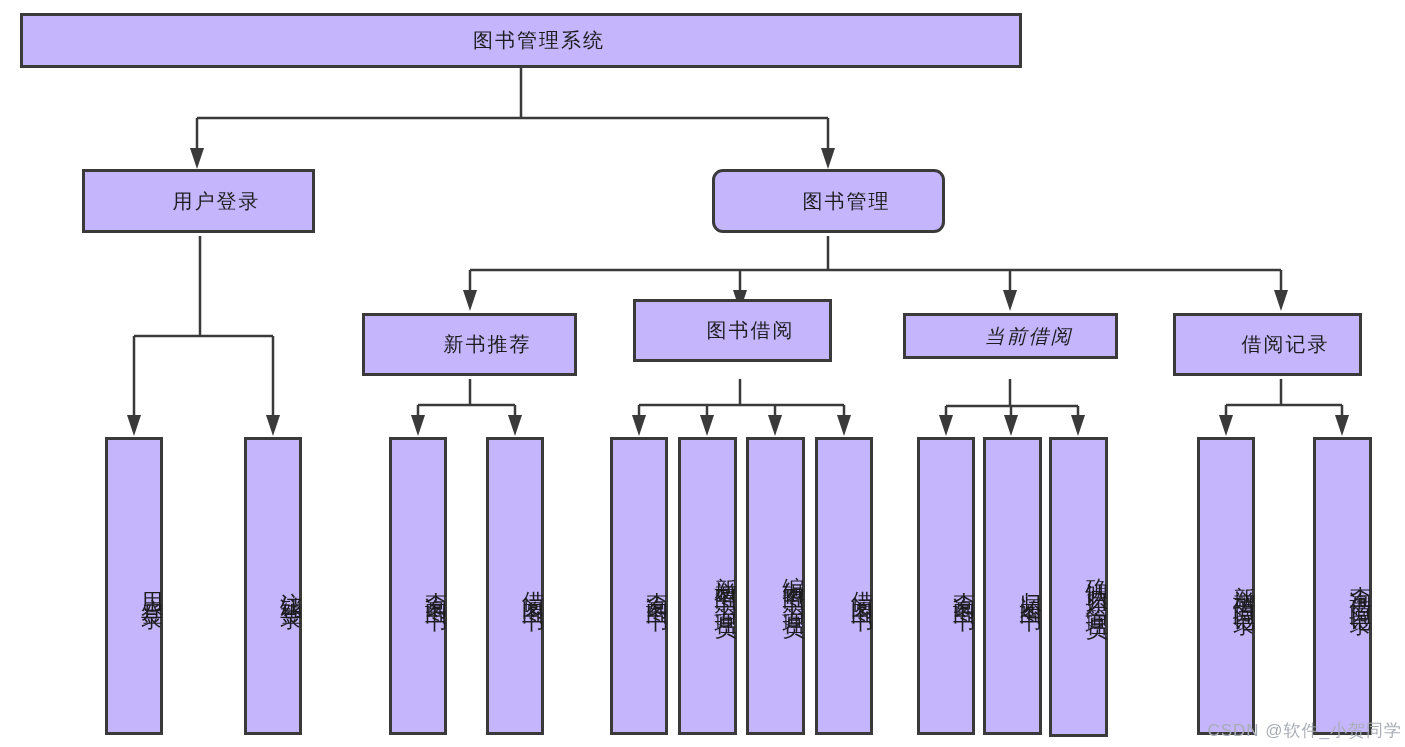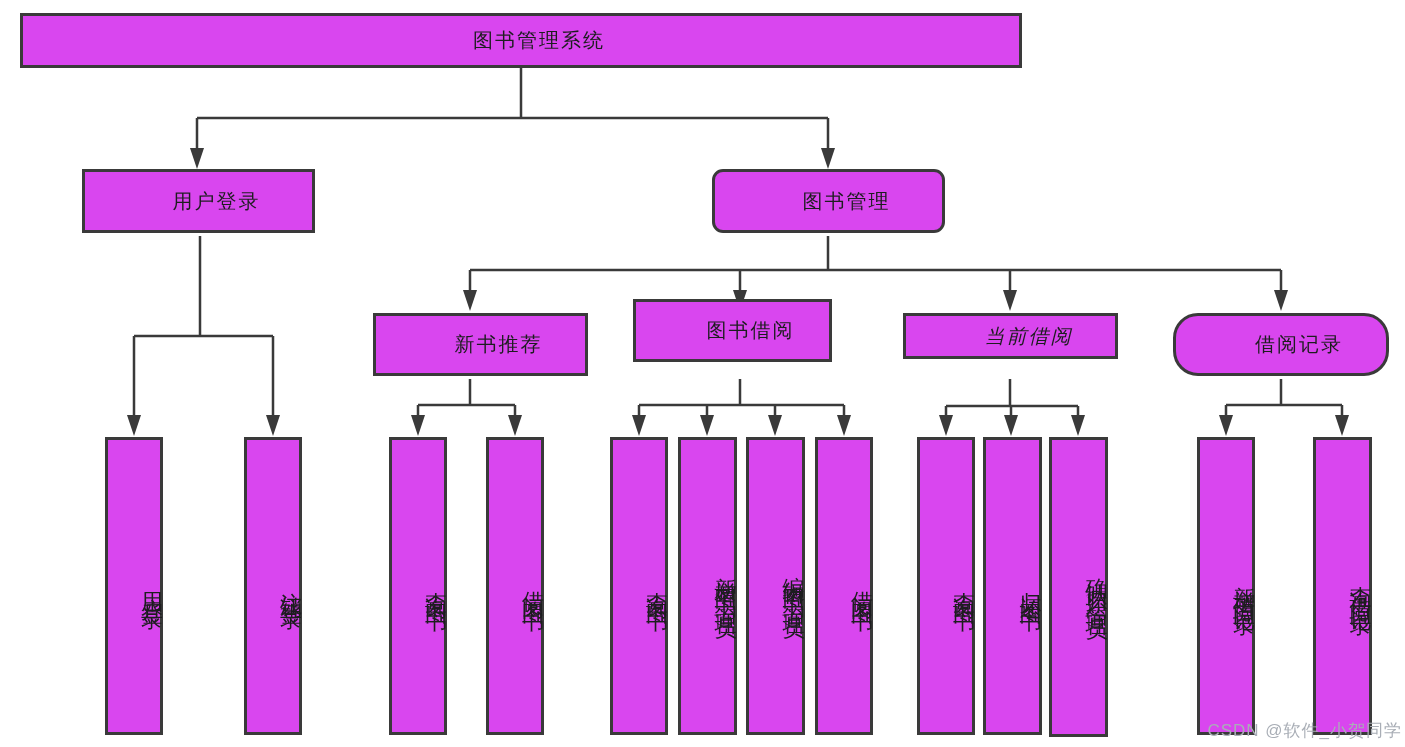--- a/index.html
+++ b/index.html
@@ -19,21 +19,21 @@
     position: absolute;
     left: 0;
     top: 0;
     width: 1405px;
     height: 747px;
   }
   .node {
     position: absolute;
     box-sizing: border-box;
     border: 3px solid #3a3a3a;
-    background: #d946ef;
+    background: #c4b5fd;
     color: #1d1d1f;
     display: flex;
     align-items: center;
     justify-content: center;
     text-align: center;
     padding-left: 36px;
   }
   .node-h {
     font-size: 20px;
     letter-spacing: 2px;
@@ -98,24 +98,24 @@
       <polygon points="1219,415 1233,415 1226,436"></polygon>
       <polygon points="1335,415 1349,415 1342,436"></polygon>
     </g>
   </svg>
 
   <div class="node node-h" style="left:20px; top:13px; width:1002px; height:55px;">图书管理系统</div>
 
   <div class="node node-h" style="left:82px; top:169px; width:233px; height:64px;">用户登录</div>
   <div class="node node-h" style="left:712px; top:169px; width:233px; height:64px;border-radius:11px;">图书管理</div>
 
-  <div class="node node-h" style="left:373px; top:313px; width:215px; height:63px;">新书推荐</div>
+  <div class="node node-h" style="left:362px; top:313px; width:215px; height:63px;">新书推荐</div>
   <div class="node node-h" style="left:633px; top:299px; width:199px; height:63px;">图书借阅</div>
   <div class="node node-h" style="left:903px; top:313px; width:215px; height:46px;font-style:italic;">当前借阅</div>
-  <div class="node node-h" style="left:1173px; top:313px; width:216px; height:63px;border-radius:25px;">借阅记录</div>
+  <div class="node node-h" style="left:1173px; top:313px; width:189px; height:63px;">借阅记录</div>
 
   <div class="node node-v" style="left:105px; top:437px; width:58px; height:298px;">用户登录</div>
   <div class="node node-v" style="left:244px; top:437px; width:58px; height:298px;">注销登录</div>
 
   <div class="node node-v" style="left:389px; top:437px; width:58px; height:298px;">查询图书</div>
   <div class="node node-v" style="left:486px; top:437px; width:58px; height:298px;">借阅图书</div>
 
   <div class="node node-v" style="left:610px; top:437px; width:58px; height:298px;">查询图书</div>
   <div class="node node-v" style="left:678px; top:437px; width:59px; height:298px;">新增图书（管理员）</div>
   <div class="node node-v" style="left:746px; top:437px; width:59px; height:298px;">编辑图书（管理员）</div>

